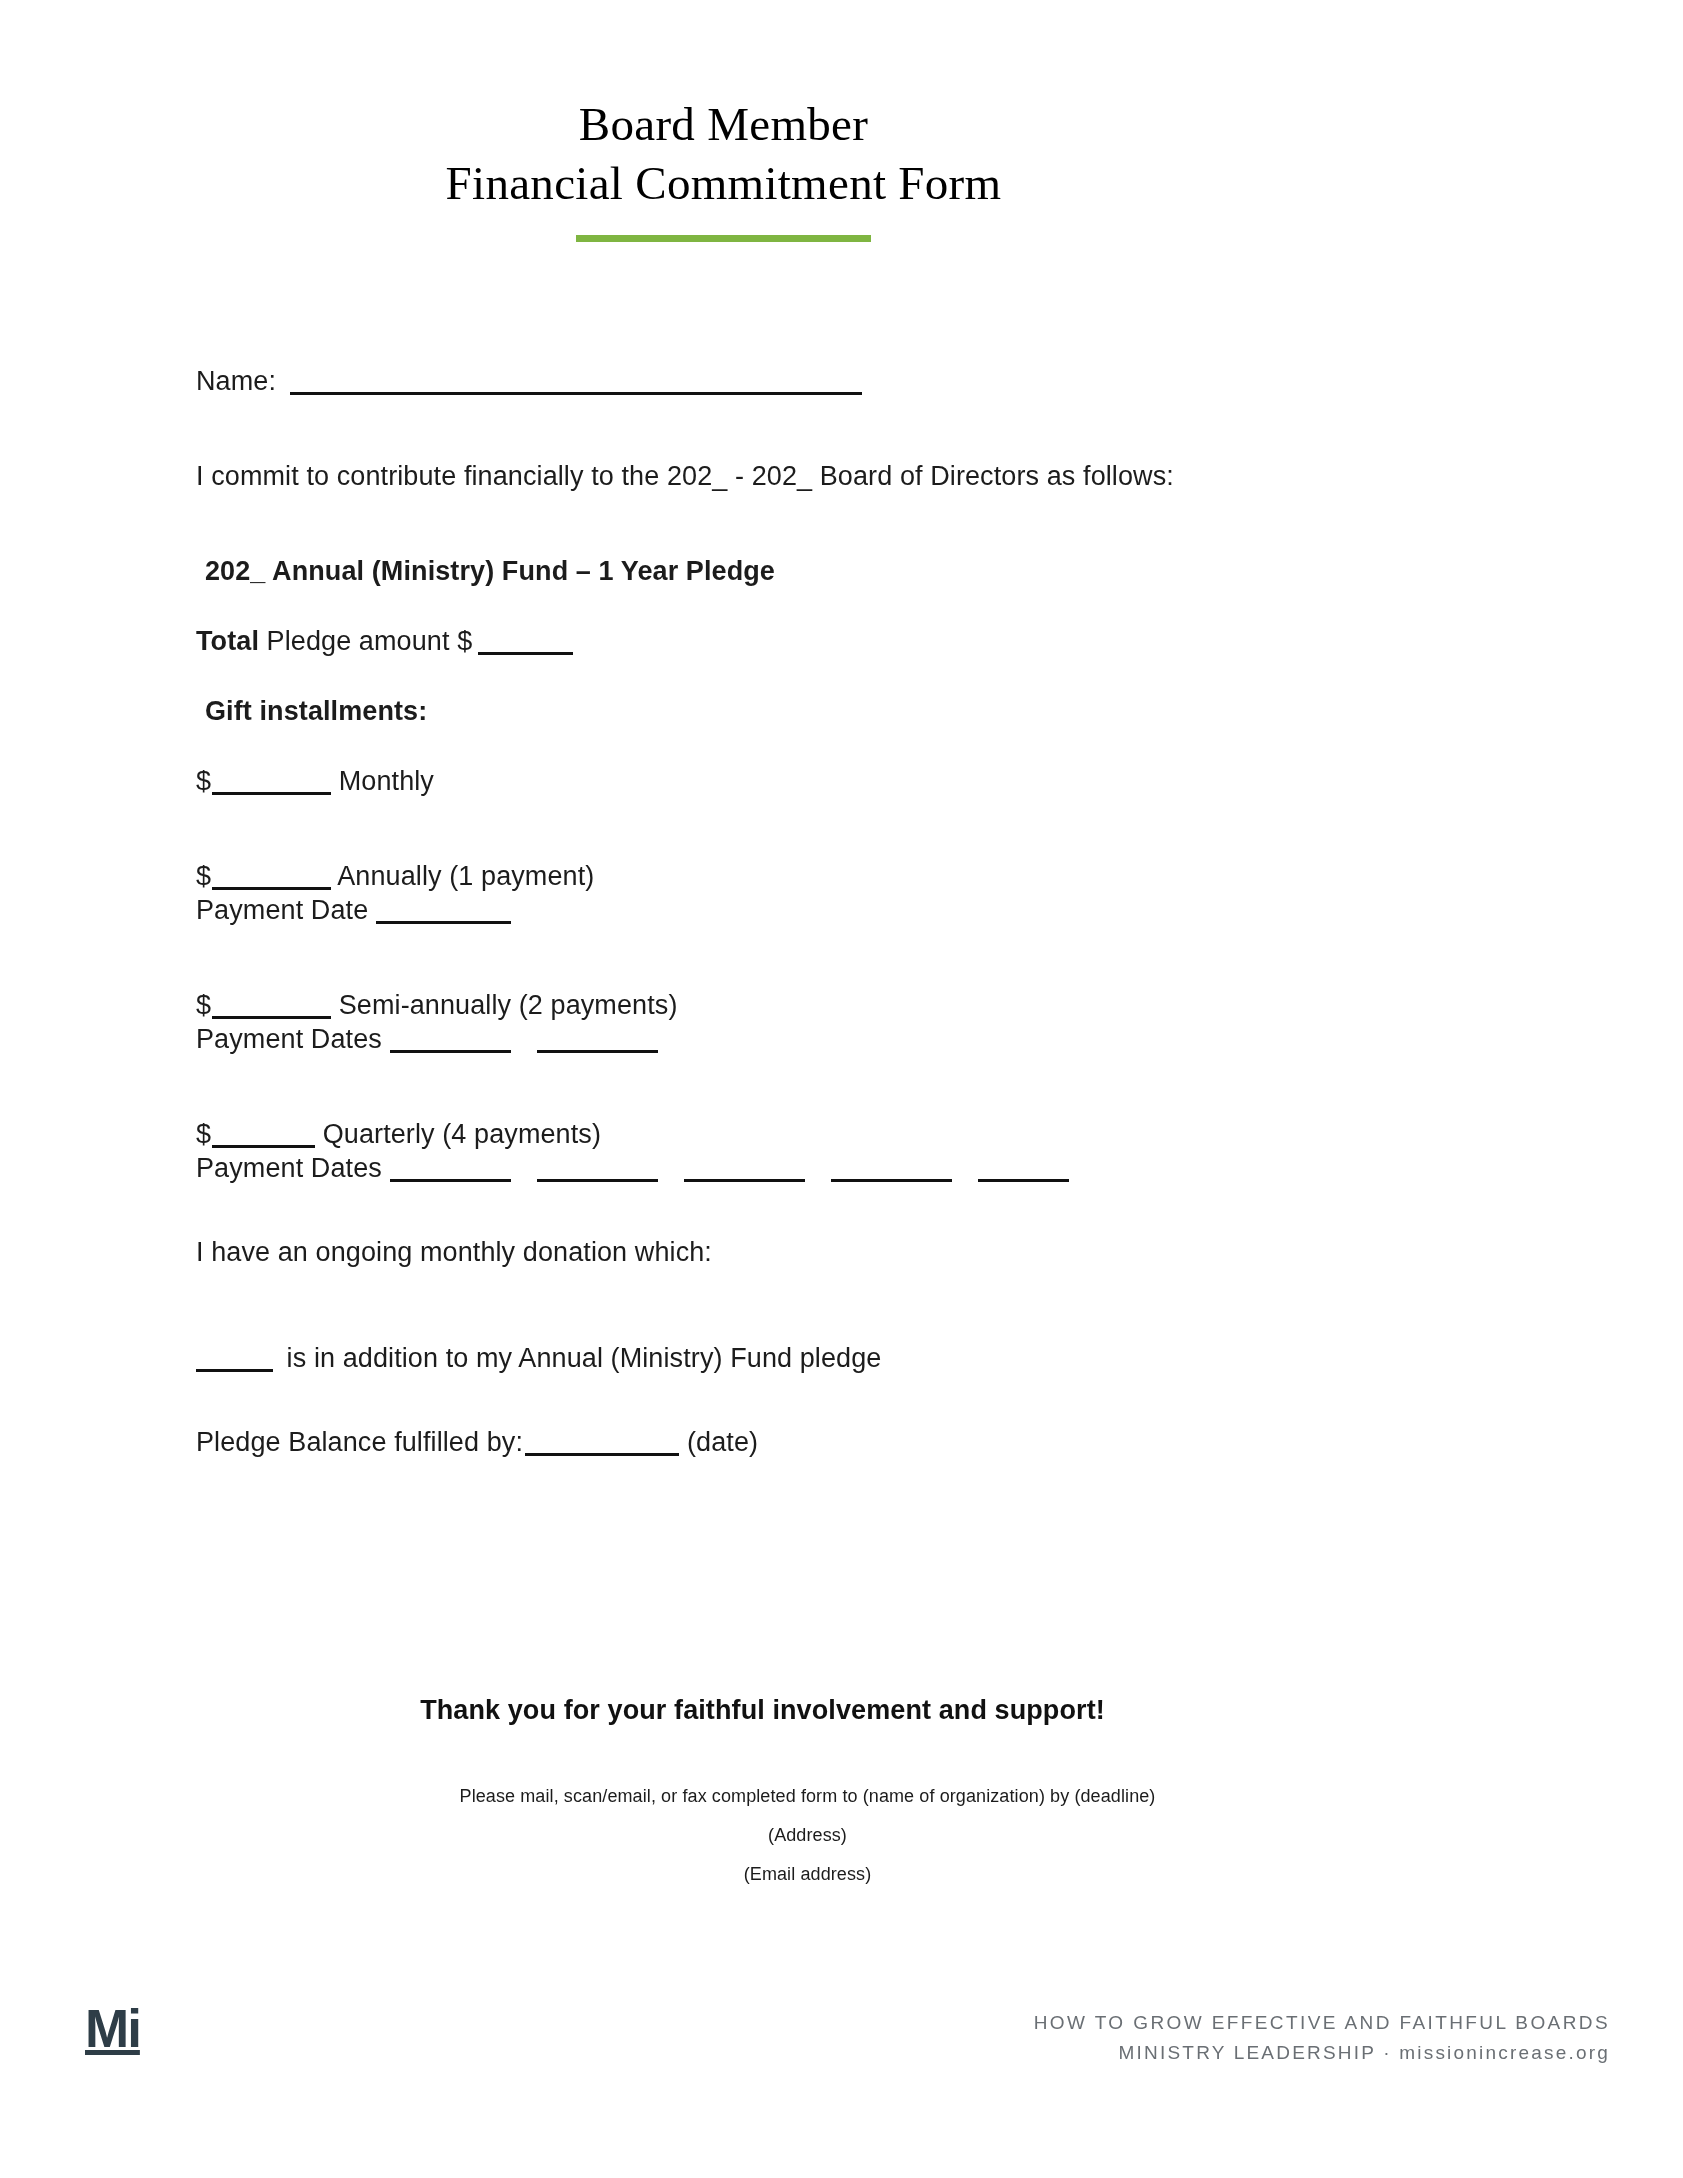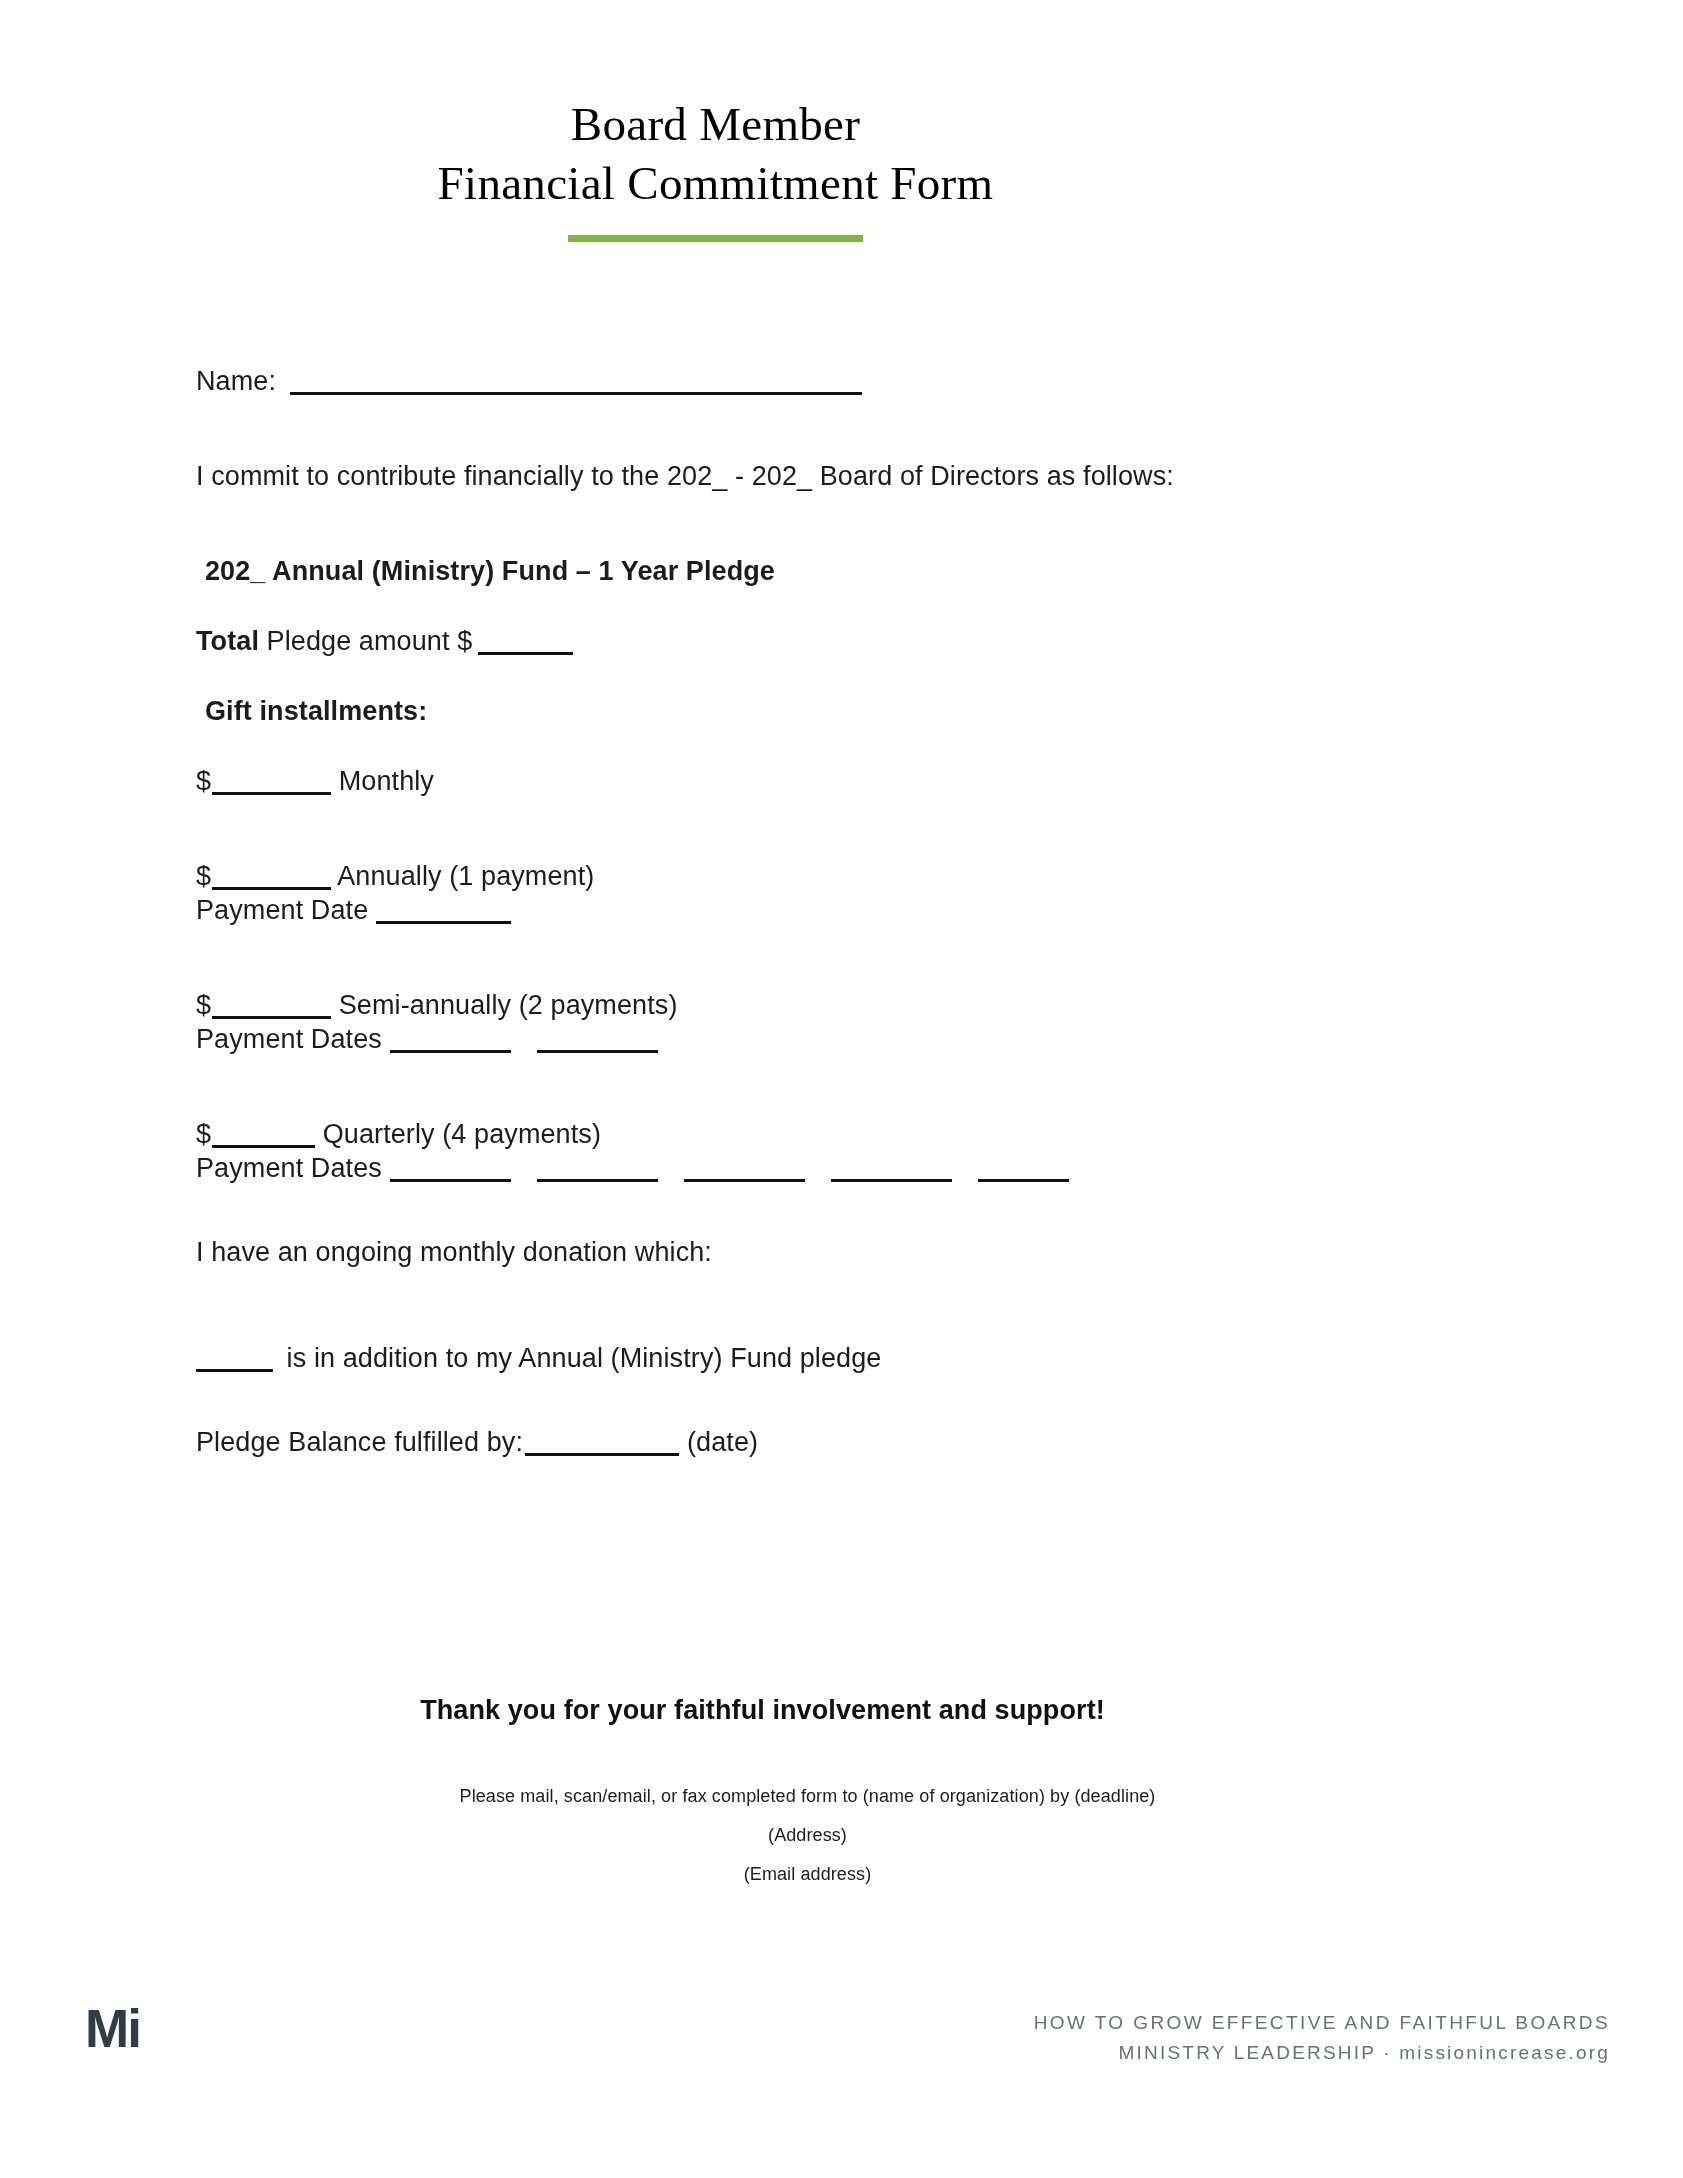--- a/index.html
+++ b/index.html
@@ -19,21 +19,21 @@
   .page {
     position: absolute;
     inset: 0;
     background: #ffffff;
   }
 
   
   .title-block {
     position: absolute;
     top: 95px;
-    left: 8px;
+    left: 16px;
     width: 1405px;
     text-align: center;
   }
   .title-line {
     font-family: "Liberation Serif", serif;
     font-size: 47px;
     line-height: 59px;
     color: #000000;
     letter-spacing: 0.3px;
     white-space: nowrap;
@@ -114,20 +114,21 @@
   
   .footer-logo {
     position: absolute;
     left: 85px;
     top: 2002px;
     font-family: "Liberation Sans", sans-serif;
     font-weight: bold;
     font-size: 53px;
     line-height: 53px;
     letter-spacing: -2px;
+    text-decoration: underline;
   }
   .footer-right {
     position: absolute;
     right: 73px;
     top: 2008px;
     text-align: right;
     font-size: 19px;
     line-height: 30px;
     letter-spacing: 2.4px;
     color: #6a6f74;

